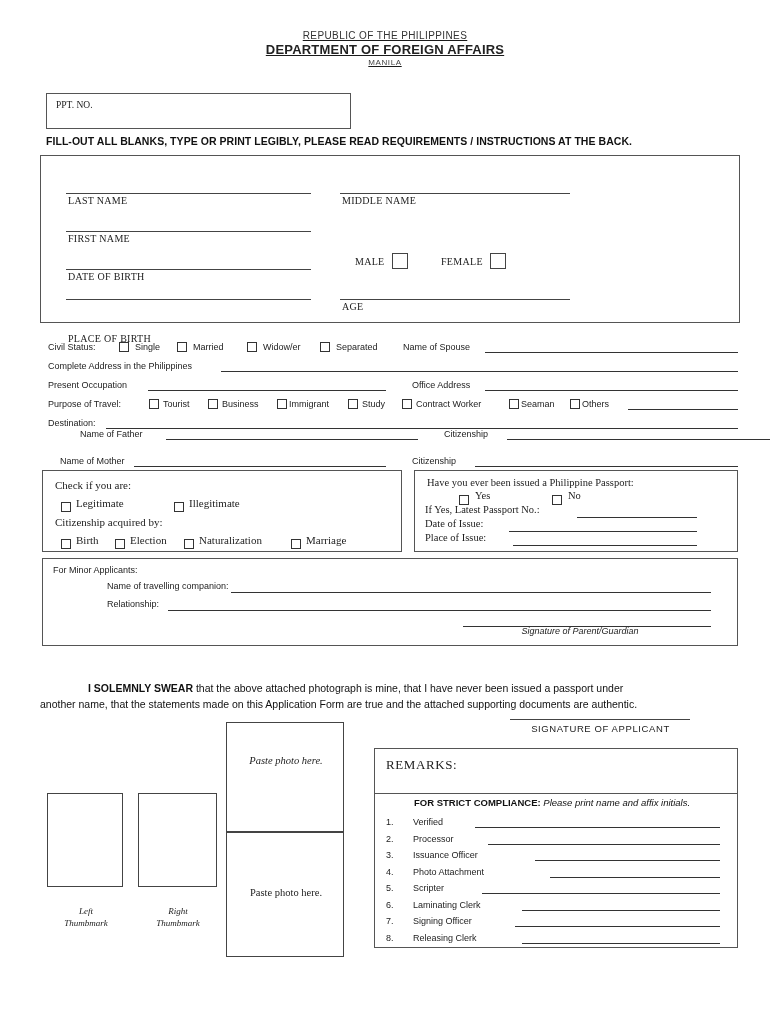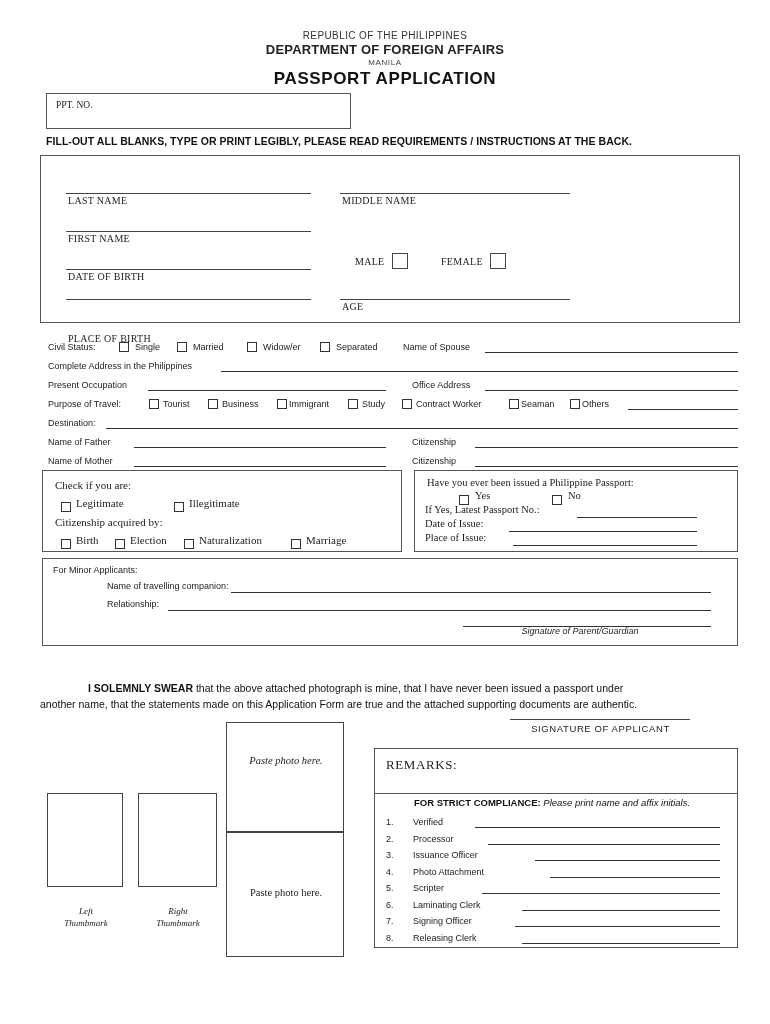--- a/index.html
+++ b/index.html
@@ -16,21 +16,21 @@
     overflow: hidden;
   }
   .page {
     position: absolute;
     left: 0; top: 0;
     width: 770px; height: 1024px;
   }
   .abs { position: absolute; }
 
   
-  #header { left: 0; top: 30px; width: 770px; text-align: center; }
+  #header { left: 0; top: 30px; width: 770px; text-align: center; text-decoration: underline; }
   #hdr-republic {
     font-size: 10px; letter-spacing: 0.4px; color: #333;
     font-family: "Liberation Sans", sans-serif;
   }
   #hdr-department {
     font-size: 13px; font-weight: bold; letter-spacing: 0.2px;
     margin-top: 1px; color: #222;
   }
   #hdr-manila {
     font-size: 8px; letter-spacing: 0.6px; margin-top: 1px; color: #444;
@@ -120,21 +120,21 @@
     position: absolute; top: 2px;
     width: 10px; height: 10px; border: 1.2px solid #333; box-sizing: border-box; background:#fff;
   }
   .uline { position: absolute; border-bottom: 1px solid #333; height: 0; top: 12px; }
 
   #row-civil   { top: 0px; }
   #row-address { top: 19px; text-align: center; }
   #row-occup   { top: 38px; }
   #row-purpose { top: 57px; }
   #row-dest    { top: 76px; }
-  #row-father  { top: 95px; }
+  #row-father  { top: 87px; margin-left: 32px; }
   #row-mother  { top: 114px; }
 
   
   #check-box {
     left: 42px; top: 470px; width: 360px; height: 82px;
     border: 1px solid #555; box-sizing: border-box;
     font-family: "Liberation Serif", serif;
   }
   #check-box .line { position: absolute; font-size: 11px; color: #1c1c1c; white-space: nowrap; }
   #check-box .cbs {
@@ -241,21 +241,20 @@
 </style>
 </head>
 <body>
 
 <div class="page">
 
   <div class="abs" id="header">
     <div id="hdr-republic">REPUBLIC OF THE PHILIPPINES</div>
     <div id="hdr-department">DEPARTMENT OF FOREIGN AFFAIRS</div>
     <div id="hdr-manila">MANILA</div>
-    <div id="hdr-title">PASSPORT APPLICATION</div>
   </div>
 
   <div class="abs" id="dfa-box">
     <div>PPT. NO.</div>
   </div>
 
   <div class="abs" id="instruction-line">FILL-OUT ALL BLANKS, TYPE OR PRINT LEGIBLY, PLEASE READ REQUIREMENTS / INSTRUCTIONS AT THE BACK.</div>
 
   <div class="abs" id="identity-box"></div>
 
@@ -342,21 +341,21 @@
     </div>
 
     <div class="drow" id="row-father">
       <span class="t" style="left:0">Name of Father</span>
       <span class="uline" style="left:86px; width:252px"></span>
       <span class="t" style="left:364px">Citizenship</span>
       <span class="uline" style="left:427px; width:263px"></span>
     </div>
 
     <div class="drow" id="row-mother">
-      <span class="t" style="left:0">Name of Mother</span>
+      <span class="t" style="left:12px">Name of Mother</span>
       <span class="uline" style="left:86px; width:252px"></span>
       <span class="t" style="left:364px">Citizenship</span>
       <span class="uline" style="left:427px; width:263px"></span>
     </div>
   </div>
 
   <div class="abs" id="check-box">
     <span class="line" style="left:12px; top:8px">Check if you are:</span>
 
     <span class="cbs" style="left:18px; top:31px"></span>

